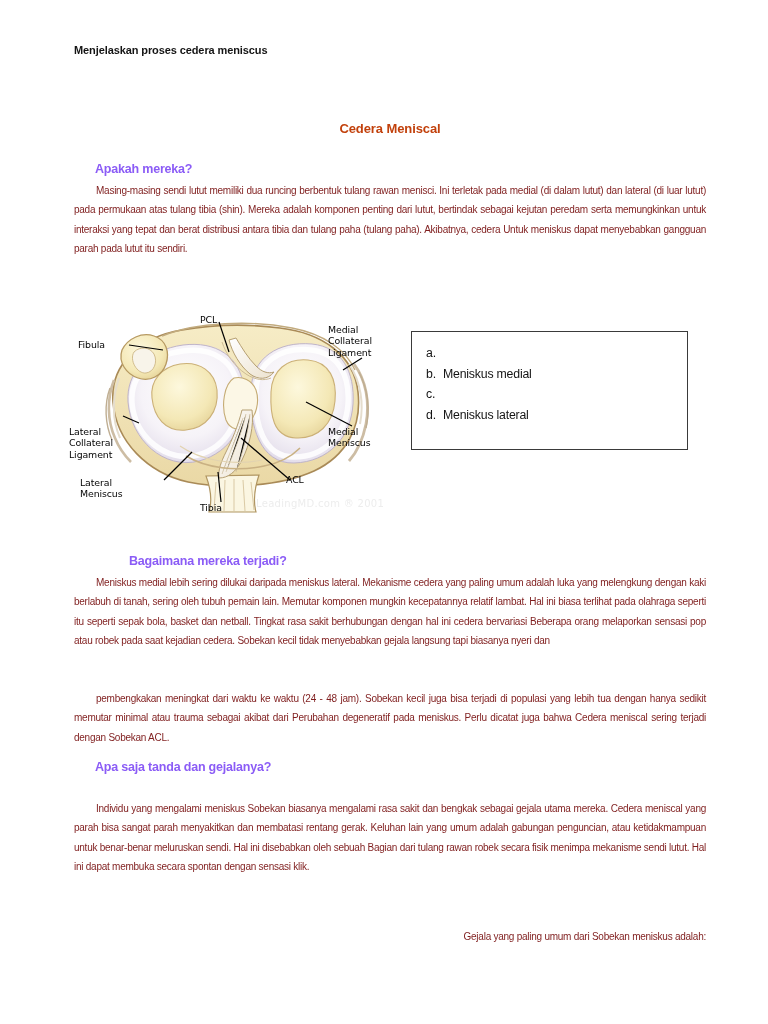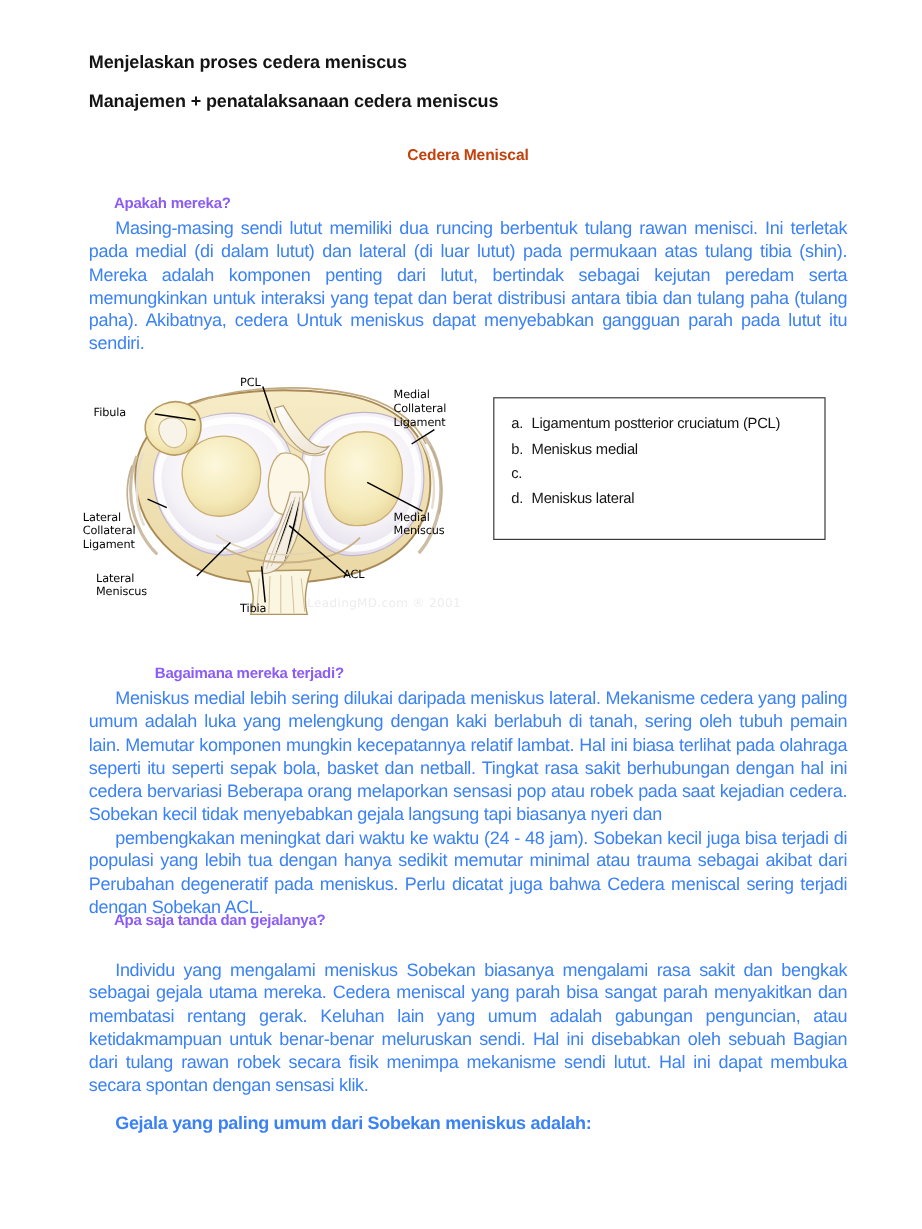--- a/index.html
+++ b/index.html
@@ -21,21 +21,21 @@
     width: 768px;
     height: 1024px;
     background: #fff;
   }
   .doc-head {
     position: absolute;
     left: 74px;
     width: 632px;
   }
   .head-line {
-    font-size: 15px;
+    font-size: 11px;
     font-weight: bold;
     letter-spacing: -0.1px;
     color: #141414;
   }
   .title {
     position: absolute;
     left: 74px;
     top: 121px;
     width: 632px;
     text-align: center;
@@ -50,29 +50,29 @@
     font-size: 12.5px;
     font-weight: bold;
     letter-spacing: -0.2px;
     color: #8b5cf6;
     white-space: nowrap;
   }
   .body-par {
     position: absolute;
     left: 74px;
     width: 632px;
-    font-size: 15px;
+    font-size: 10px;
     line-height: 19.3px;
     text-align: justify;
     text-justify: inter-word;
     letter-spacing: -0.25px;
-    color: #3b82f6;
+    color: #7f1d1d;
   }
   .body-par.indent { text-indent: 22px; }
-  .nojustify { text-align: left; font-weight: bold; }
+  .nojustify { text-align: right; }
 
   
   .answer-box {
     position: absolute;
     left: 411px;
     top: 331px;
     width: 277px;
     height: 119px;
     border: 1.3px solid #3a3a3a;
     box-sizing: border-box;
@@ -126,21 +126,20 @@
     letter-spacing: 0.3px;
     white-space: nowrap;
   }
 </style>
 </head>
 <body>
 
 <div class="page">
 
   <div class="doc-head head-line" style="top:44px;">Menjelaskan proses cedera meniscus</div>
-  <div class="doc-head head-line" style="top:76px;">Manajemen + penatalaksanaan cedera meniscus</div>
 
   <div class="title">Cedera Meniscal</div>
 
   <div class="section-heading" style="top:162px;">Apakah mereka?</div>
   <div class="body-par indent" style="top:181px;">Masing-masing sendi lutut memiliki dua runcing berbentuk tulang rawan menisci. Ini terletak pada medial (di dalam lutut) dan lateral (di luar lutut) pada permukaan atas tulang tibia (shin). Mereka adalah komponen penting dari lutut, bertindak sebagai kejutan peredam serta memungkinkan untuk interaksi yang tepat dan berat distribusi antara tibia dan tulang paha (tulang paha). Akibatnya, cedera Untuk meniskus dapat menyebabkan gangguan parah pada lutut itu sendiri.</div>
 
   <div class="figure">
     <svg width="340" height="224" viewBox="0 0 340 224" xmlns="http://www.w3.org/2000/svg">
       <defs>
         <radialGradient id="gCart" cx="50%" cy="40%" r="62%">
@@ -255,21 +254,20 @@
     <div class="fig-label" style="left:220px; top:168px;">ACL</div>
     <div class="fig-label" style="left:134px; top:196px;">Tibia</div>
 
     <div class="watermark">LeadingMD.com ® 2001</div>
   </div>
 
   <div class="answer-box">
     <ul class="answer-list">
       <li>
         <span class="mk">a.</span>
-        <span>Ligamentum postterior cruciatum (PCL)</span>
       </li>
       <li>
         <span class="mk">b.</span>
         <span>Meniskus medial</span>
       </li>
       <li>
         <span class="mk">c.</span>
       </li>
       <li>
         <span class="mk">d.</span>

